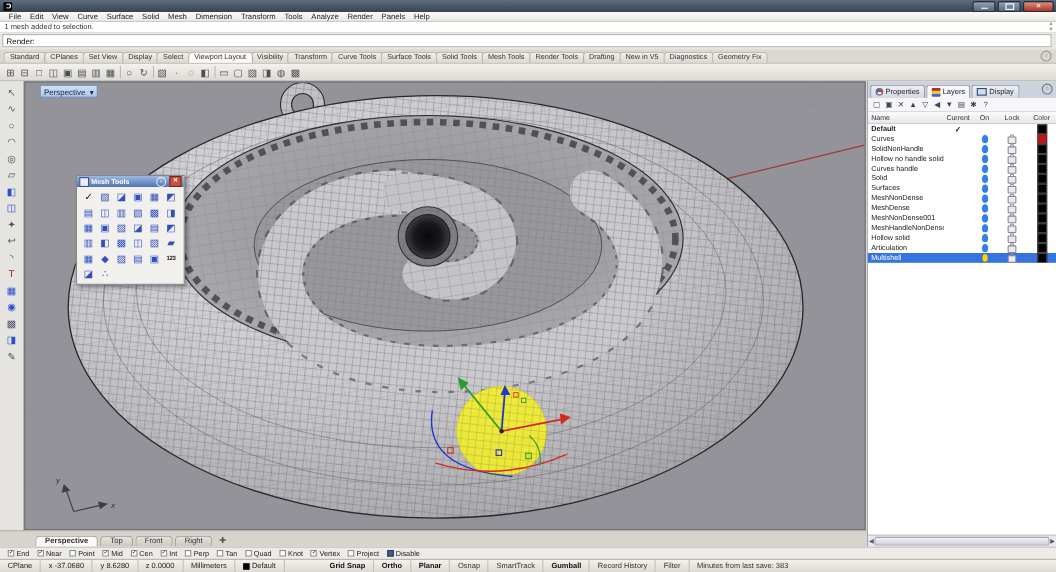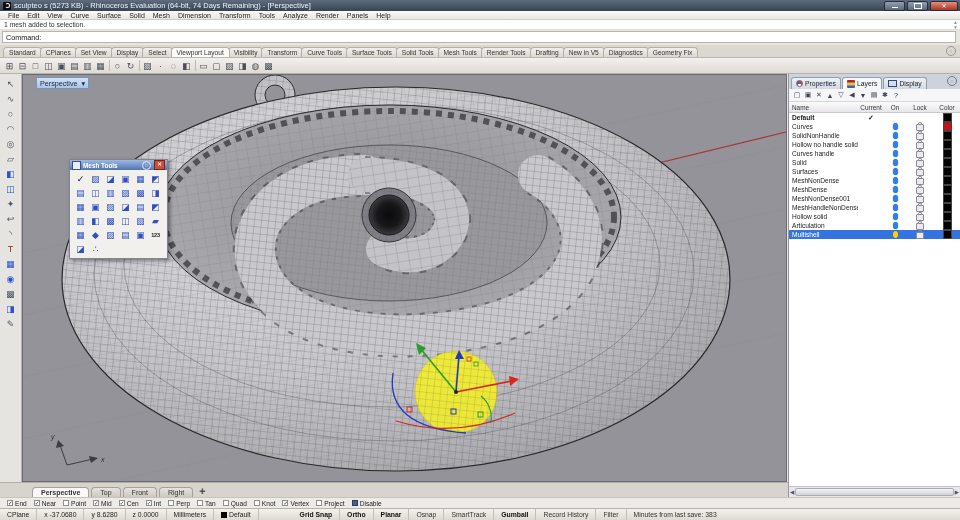--- a/index.html
+++ b/index.html
@@ -139,21 +139,20 @@
   .tog.bold{font-weight:bold;color:#111;}
   .tog.grow{flex:1;border-right:none;}
 </style>
 </head>
 <body>
 
 <div class="app">
 
   <div class="titlebar">
     <span class="app-icon"></span>
-    <span>sculpteo s (5273 KB) - Rhinoceros Evaluation (64-bit, 74 Days Remaining) - [Perspective]</span>
     <span class="win-btns">
       <span class="win-btn min"></span>
       <span class="win-btn max"></span>
       <span class="win-btn close"></span>
     </span>
   </div>
 
   <div class="menubar">
 
   <span class="menu-item">File</span>
@@ -174,21 +173,21 @@
 
   <div class="cmd-history">
     <span>1 mesh added to selection.</span>
     <span class="hist-scroll">
         <span>▲</span>
         <span>▼</span>
       </span>
   </div>
 
   <div class="cmd-box">
-    <span>Command:</span>
+    <span>Render:</span>
   </div>
 
   <div class="tabs-row">
     <span style="display:flex;align-items:flex-end;">
 
     <span class="ttab">Standard</span>
         <span class="ttab">CPlanes</span>
         <span class="ttab">Set View</span>
         <span class="ttab">Display</span>
         <span class="ttab">Select</span>

